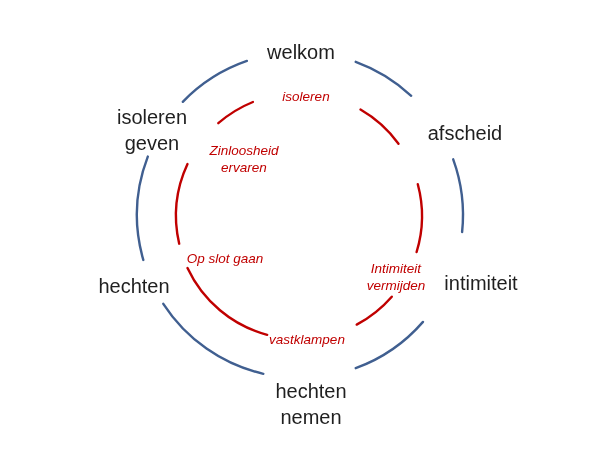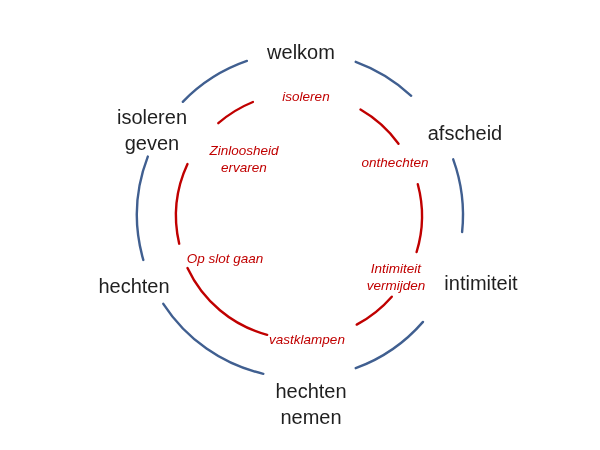--- a/index.html
+++ b/index.html
@@ -67,21 +67,20 @@
   <div class="lbl lbl-outer" style="left:301px; top:52px;">welkom</div>
   <div class="lbl lbl-outer" style="left:465px; top:133px;">afscheid</div>
   <div class="lbl lbl-outer" style="left:481px; top:283px;">intimiteit</div>
   <div class="lbl lbl-outer" style="left:311px; top:404px;">hechten
 nemen</div>
   <div class="lbl lbl-outer" style="left:134px; top:286px;">hechten</div>
   <div class="lbl lbl-outer" style="left:152px; top:130px;">isoleren
 geven</div>
 
   <div class="lbl lbl-inner" style="left:306px; top:96px;">isoleren</div>
-  <div class="lbl lbl-inner" style="left:395px; top:162px;">onthechten</div>
   <div class="lbl lbl-inner" style="left:396px; top:277px;">Intimiteit
 vermijden</div>
   <div class="lbl lbl-inner" style="left:307px; top:339px;">vastklampen</div>
   <div class="lbl lbl-inner" style="left:225px; top:258px;">Op slot gaan</div>
   <div class="lbl lbl-inner" style="left:244px; top:149px;margin-top:10px;">Zinloosheid
 ervaren</div>
 
 </div>
 
 </body></html>

